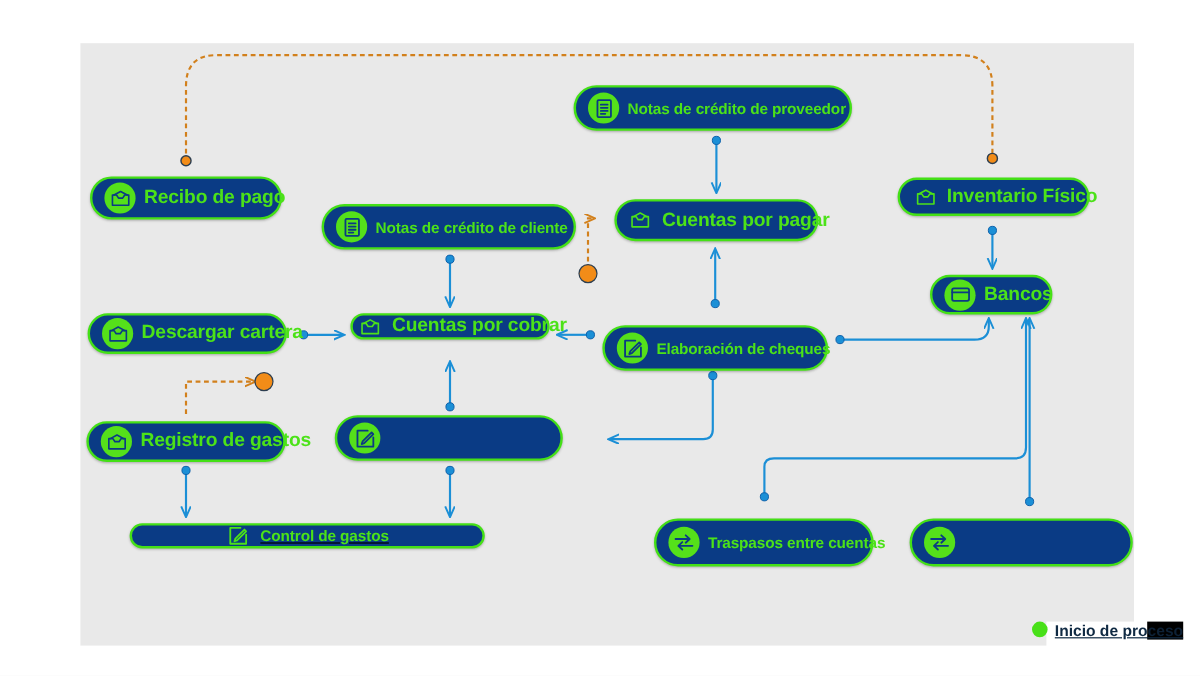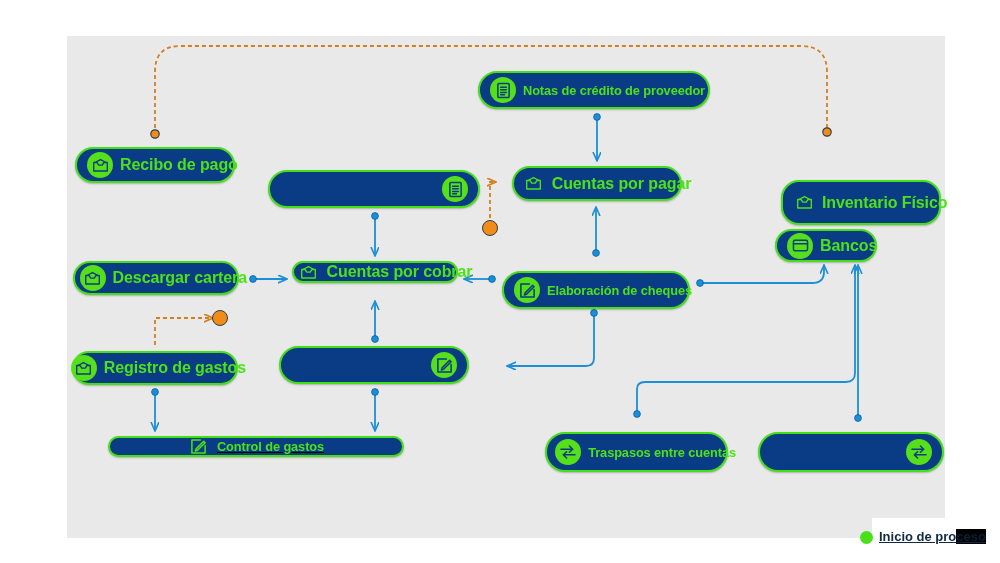--- a/index.html
+++ b/index.html
@@ -45,21 +45,21 @@
     display: flex;
     align-items: center;
     box-shadow: 0 1px 2px rgba(0,0,0,0.25);
   }
   .node-inner {
     display: flex;
     align-items: center;
     gap: 7px;
     padding: 0 10px;
     width: 100%;
-    justify-content: flex-end;
+    justify-content: flex-start;
   }
   .node.center .node-inner { justify-content: center; }
   .node-icon {
     flex: 0 0 auto;
     width: 26px;
     height: 26px;
     border-radius: 50%;
     background: #55e01a;
     display: flex;
     align-items: center;
@@ -80,21 +80,21 @@
   .node-label.small { font-size: 12.8px; }
 
   #legend {
     position: absolute;
     left: 872px;
     top: 518px;
     width: 128px;
     height: 26px;
     background: #ffffff;
     display: flex;
-    align-items: flex-end;
+    align-items: flex-start;
   }
   #legend-dot {
     width: 13px;
     height: 13px;
     border-radius: 50%;
     background: #48e018;
     margin-left: -12px;
     margin-right: 6px;
     flex: 0 0 auto;
   }
@@ -214,39 +214,40 @@
         <div class="node-inner">
           <span class="node-icon">
             <svg width="15" height="17" viewBox="0 0 16 18">
               <rect stroke="#0b3a84" stroke-width="1.6" fill="none" stroke-linejoin="round" stroke-linecap="round" x="2" y="1.5" width="12" height="15" rx="1"></rect>
               <path stroke="#0b3a84" stroke-width="1.6" fill="none" stroke-linejoin="round" stroke-linecap="round" d="M5,5.5 H11 M5,8.3 H11 M5,11.1 H11 M5,13.6 H9"></path>
             </svg>
           </span>
           <span class="node-label small">Notas de crédito de proveedor</span>
         </div>
       </div>
-      <div class="node center" style="left: 781px; top: 148px; width: 160px; height: 45px; border-radius: 18px; margin-top: 32px;">
+      <div class="node center" style="left: 748px; top: 148px; width: 160px; height: 32px; border-radius: 18px;">
         <div class="node-inner">
           <span class="node-icon plain">
             <svg width="17" height="15" viewBox="0 0 20 17">
               <path stroke="#4ce218" stroke-width="1.6" fill="none" stroke-linejoin="round" stroke-linecap="round" d="M2,5 L2,15 L18,15 L18,5 L14,5 L12,8 L8,8 L6,5 Z"></path>
               <path stroke="#4ce218" stroke-width="1.6" fill="none" stroke-linejoin="round" stroke-linecap="round" d="M3.5,5 L10,1.5 L16.5,5"></path>
             </svg>
           </span>
           <span class="node-label">Inventario Físico</span>
         </div>
       </div>
       <div class="node" style="left: 268px; top: 170px; width: 212px; height: 38px; border-radius: 19px;">
         <div class="node-inner">
           <span class="node-icon">
             <svg width="15" height="17" viewBox="0 0 16 18">
               <rect stroke="#0b3a84" stroke-width="1.6" fill="none" stroke-linejoin="round" stroke-linecap="round" x="2" y="1.5" width="12" height="15" rx="1"></rect>
               <path stroke="#0b3a84" stroke-width="1.6" fill="none" stroke-linejoin="round" stroke-linecap="round" d="M5,5.5 H11 M5,8.3 H11 M5,11.1 H11 M5,13.6 H9"></path>
             </svg>
           </span>
+          <span class="node-label small">Notas de crédito de cliente</span>
         </div>
       </div>
       <div class="node center" style="left: 512px; top: 166px; width: 170px; height: 35px; border-radius: 18px;">
         <div class="node-inner">
           <span class="node-icon plain">
             <svg width="17" height="15" viewBox="0 0 20 17">
               <path stroke="#4ce218" stroke-width="1.6" fill="none" stroke-linejoin="round" stroke-linecap="round" d="M2,5 L2,15 L18,15 L18,5 L14,5 L12,8 L8,8 L6,5 Z"></path>
               <path stroke="#4ce218" stroke-width="1.6" fill="none" stroke-linejoin="round" stroke-linecap="round" d="M3.5,5 L10,1.5 L16.5,5"></path>
             </svg>
           </span>

